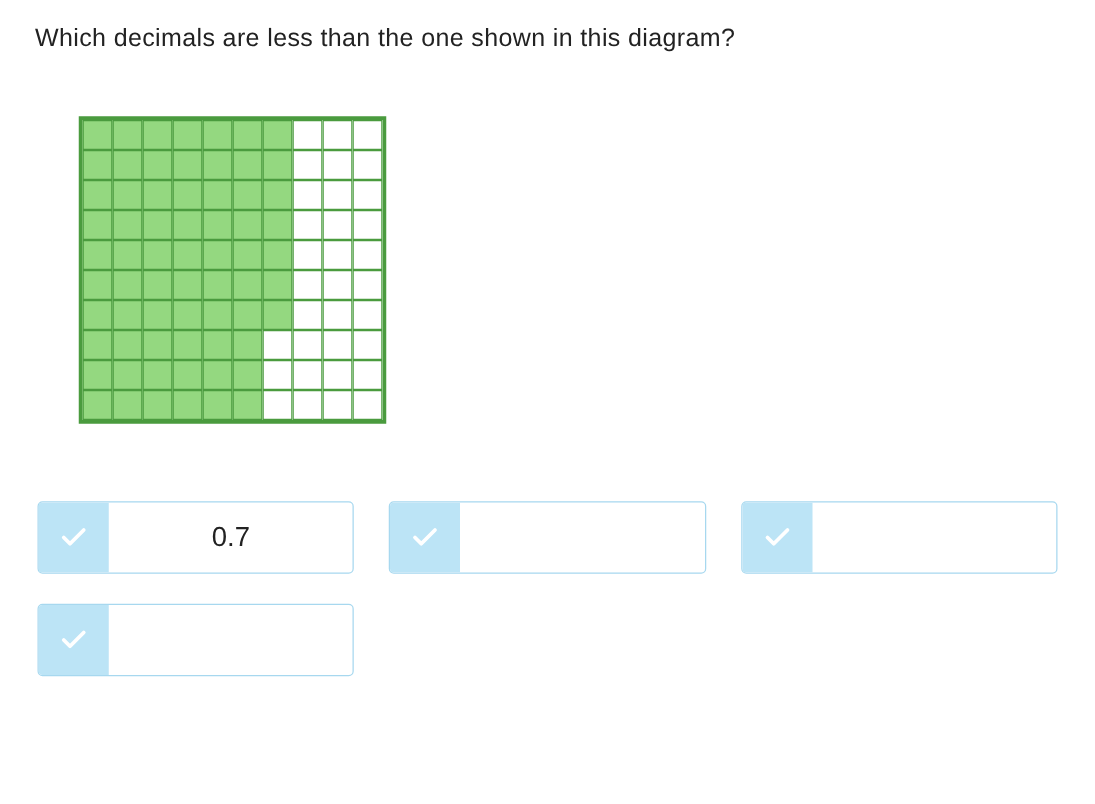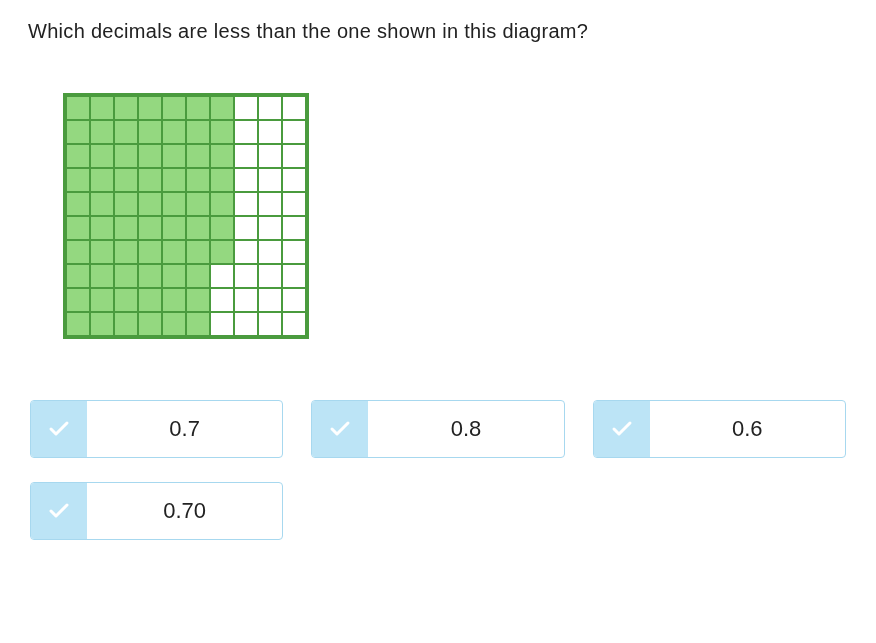--- a/index.html
+++ b/index.html
@@ -210,31 +210,28 @@
         </svg>
     </div>
     <div class="answer-label">0.7</div>
   </div>
   <div class="answer-option">
     <div class="answer-check">
       <svg viewBox="0 0 24 24">
           <polyline points="4,12 9,17 20,6"></polyline>
         </svg>
     </div>
-    <div class="answer-label">0.8</div>
-  </div>
-  <div class="answer-option">
-    <div class="answer-check">
-      <svg viewBox="0 0 24 24">
-          <polyline points="4,12 9,17 20,6"></polyline>
-        </svg>
-    </div>
-    <div class="answer-label">0.6</div>
-  </div>
-  <div class="answer-option">
-    <div class="answer-check">
-      <svg viewBox="0 0 24 24">
-          <polyline points="4,12 9,17 20,6"></polyline>
-        </svg>
-    </div>
-    <div class="answer-label">0.70</div>
+  </div>
+  <div class="answer-option">
+    <div class="answer-check">
+      <svg viewBox="0 0 24 24">
+          <polyline points="4,12 9,17 20,6"></polyline>
+        </svg>
+    </div>
+  </div>
+  <div class="answer-option">
+    <div class="answer-check">
+      <svg viewBox="0 0 24 24">
+          <polyline points="4,12 9,17 20,6"></polyline>
+        </svg>
+    </div>
   </div>
 </div>
 
 </body></html>

